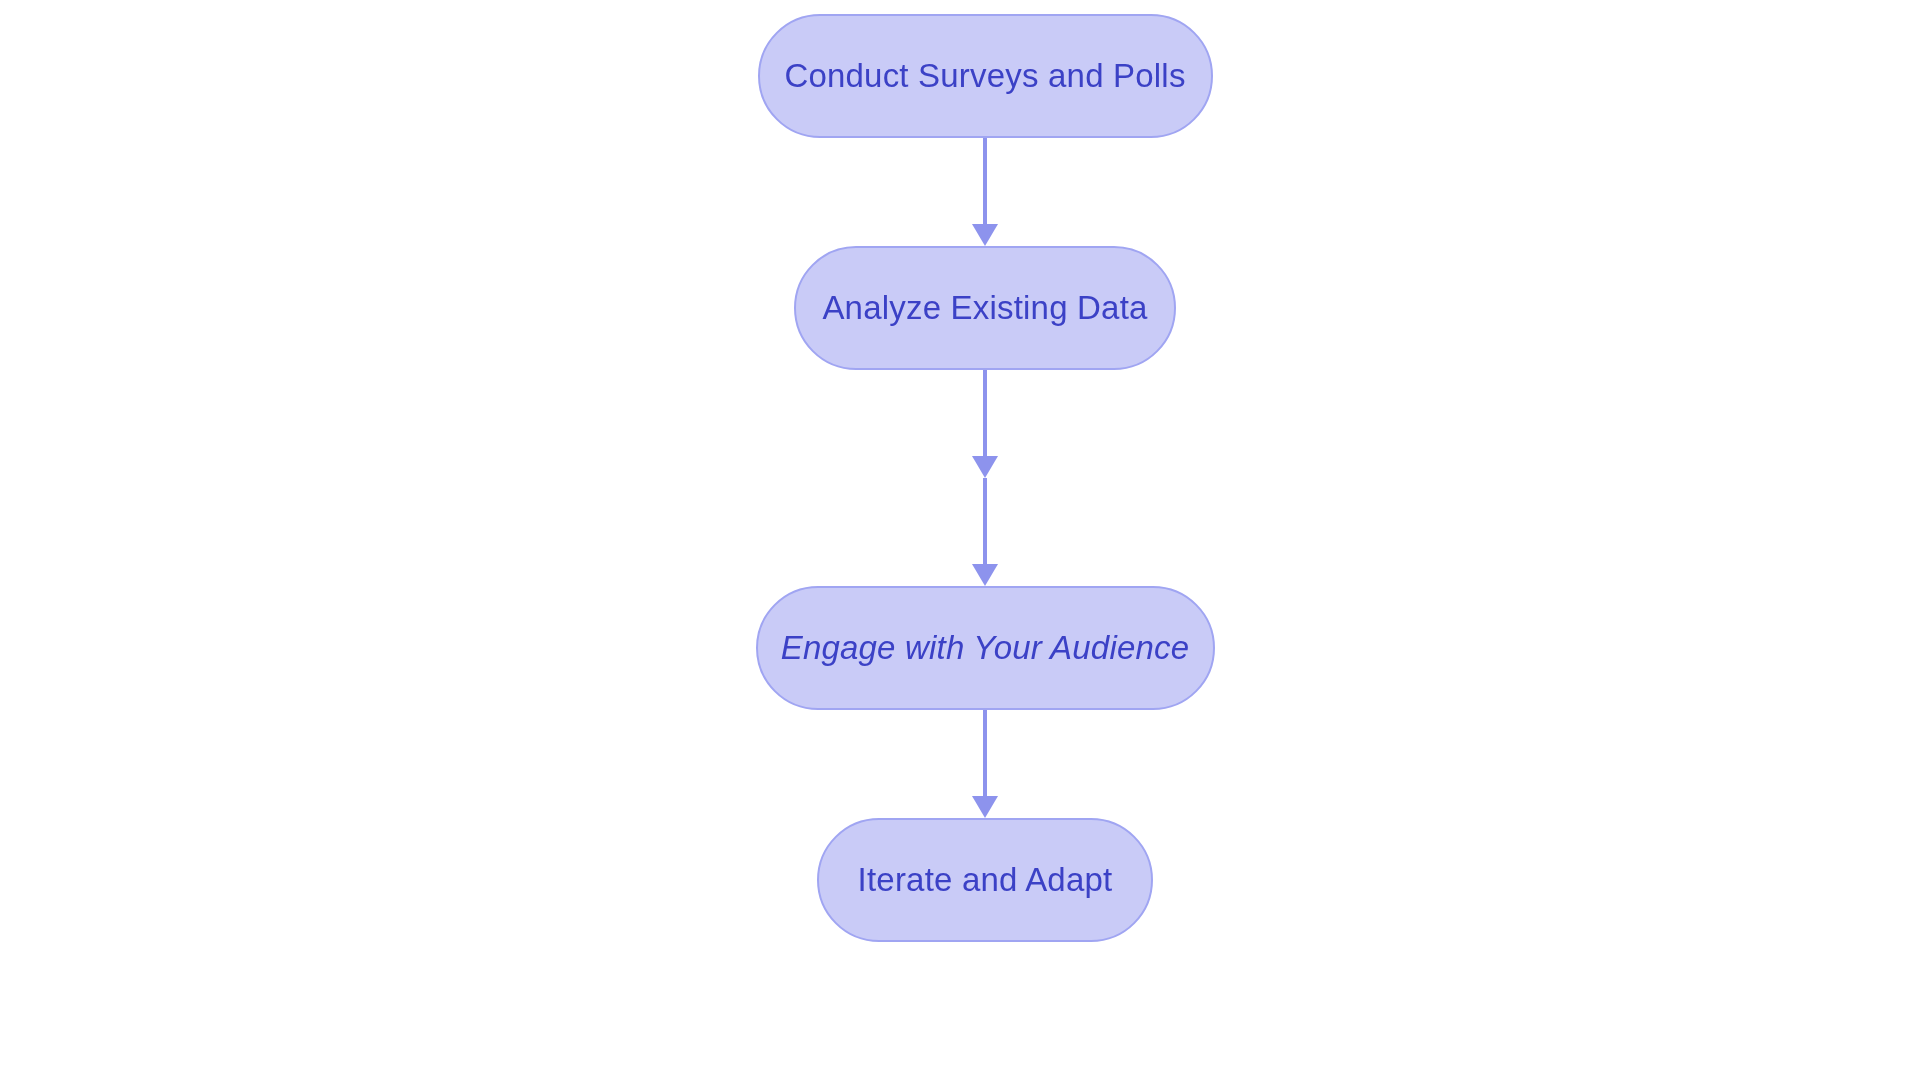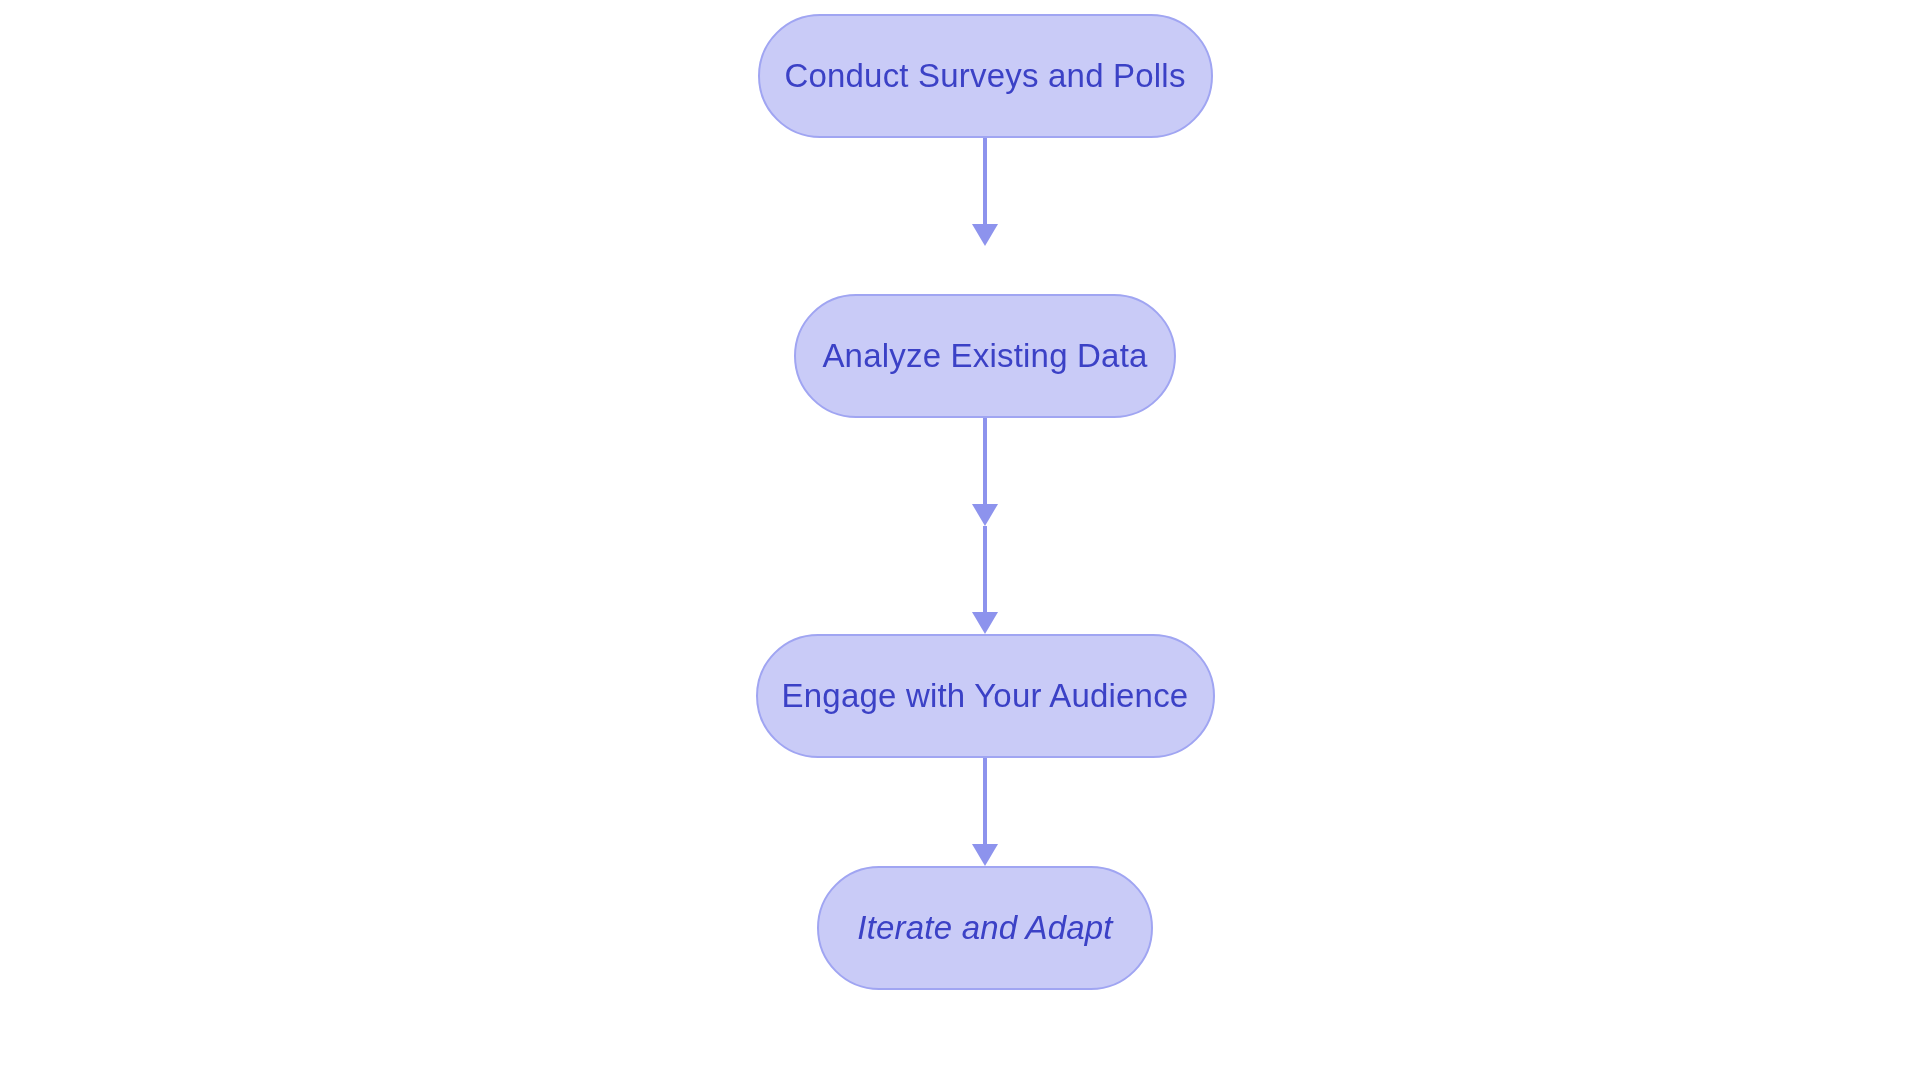--- a/index.html
+++ b/index.html
@@ -34,24 +34,24 @@
     display: flex;
     align-items: center;
     justify-content: center;
     color: var(--text-color);
     font-size: 33px;
     letter-spacing: 0.2px;
     white-space: nowrap;
     flex: 0 0 auto;
   }
   .w1 { width: 455px; }
-  .w2 { width: 382px; margin-top: 48px; }
+  .w2 { width: 382px; }
   .w3 { width: 440px; }
-  .w4 { width: 459px; }
-  .w5 { width: 336px; font-style: italic; }
+  .w4 { width: 459px; font-style: italic; }
+  .w5 { width: 336px; }
   .arrow {
     position: relative;
     width: 28px;
     height: 108px;
     flex: 0 0 auto;
   }
   .arrow-line {
     position: absolute;
     top: 0;
     left: 50%;

